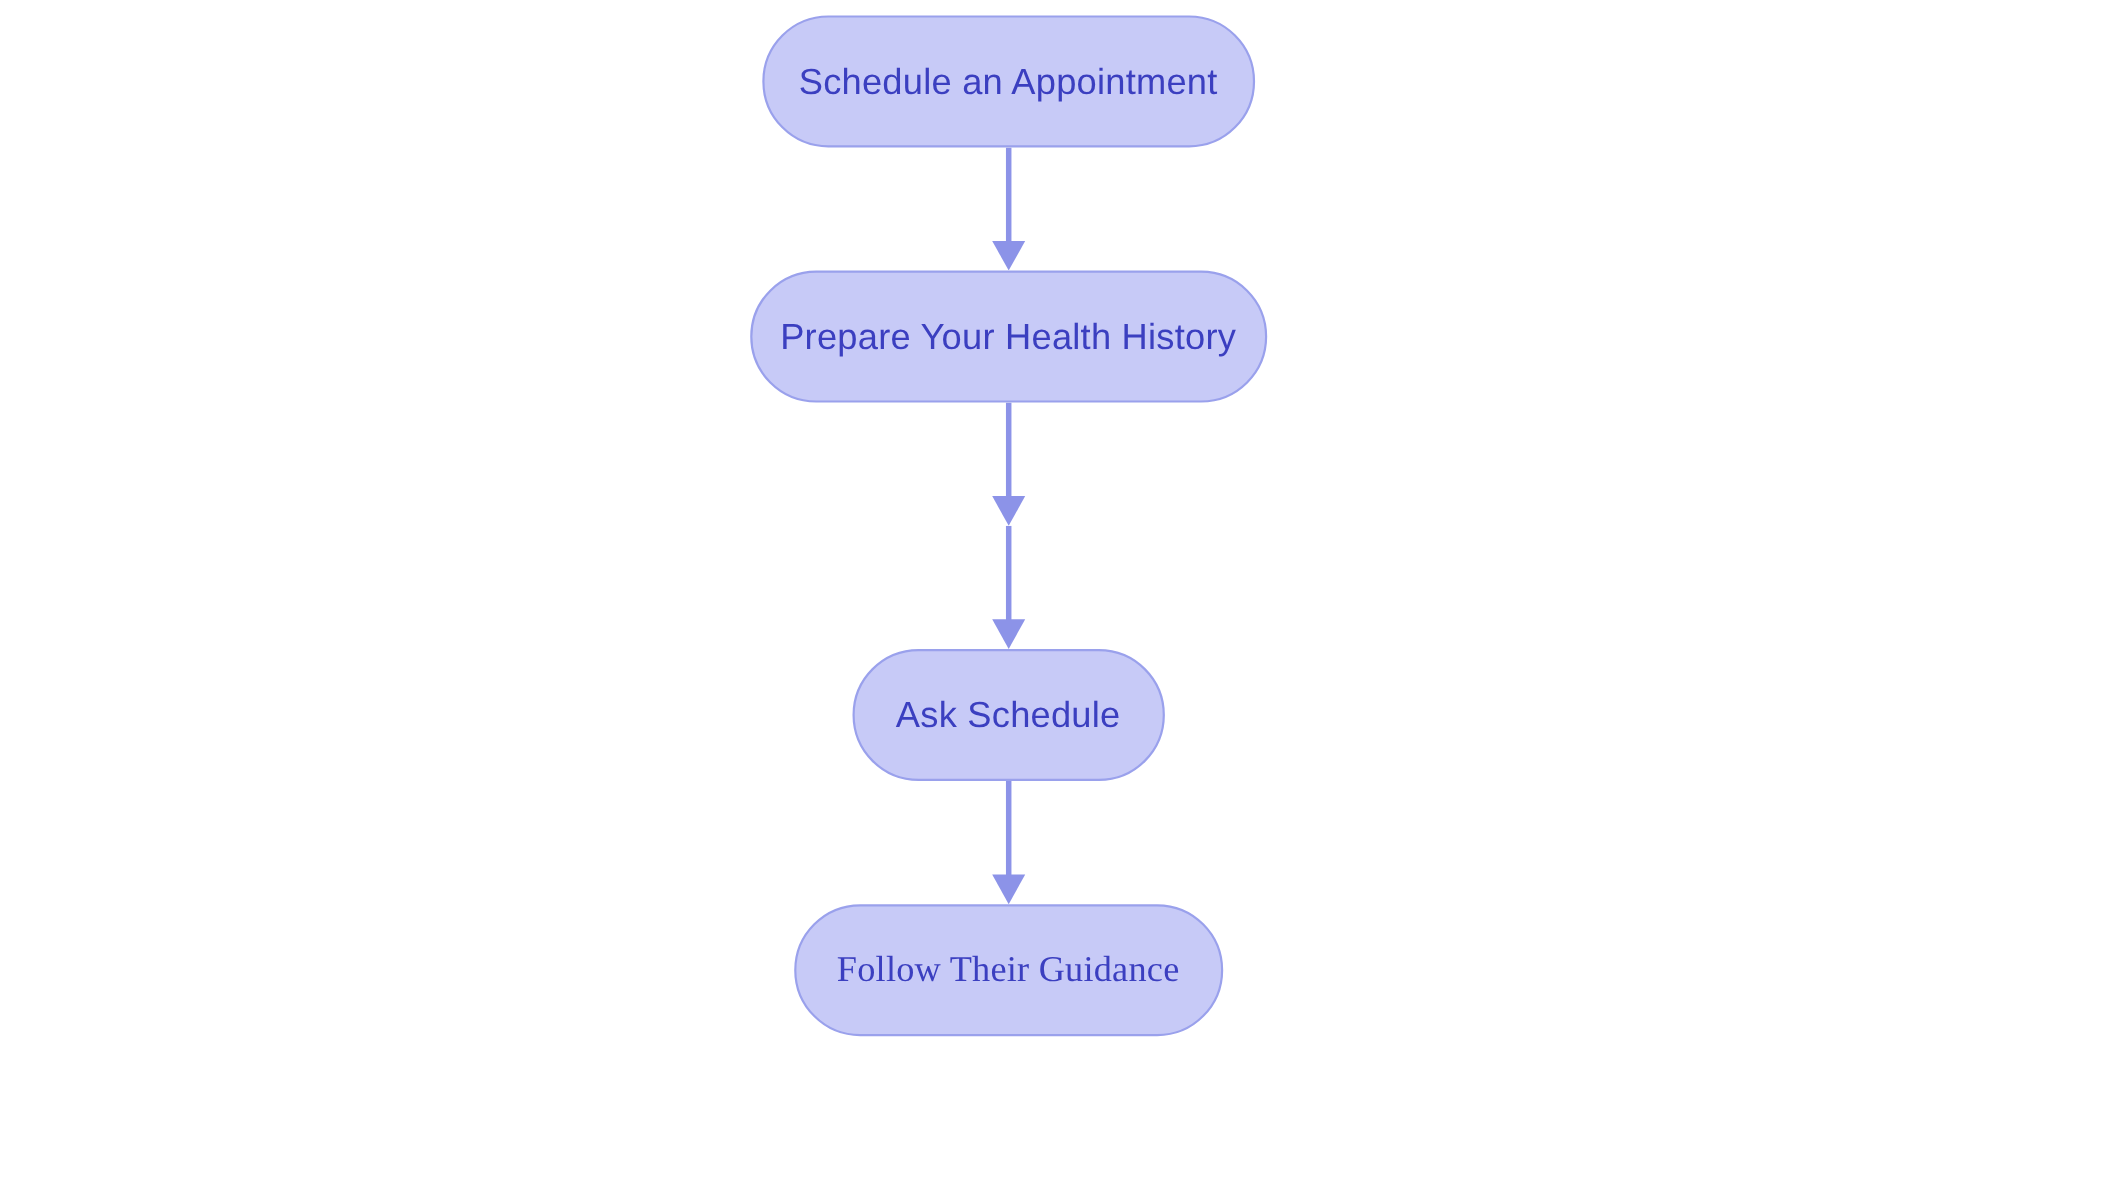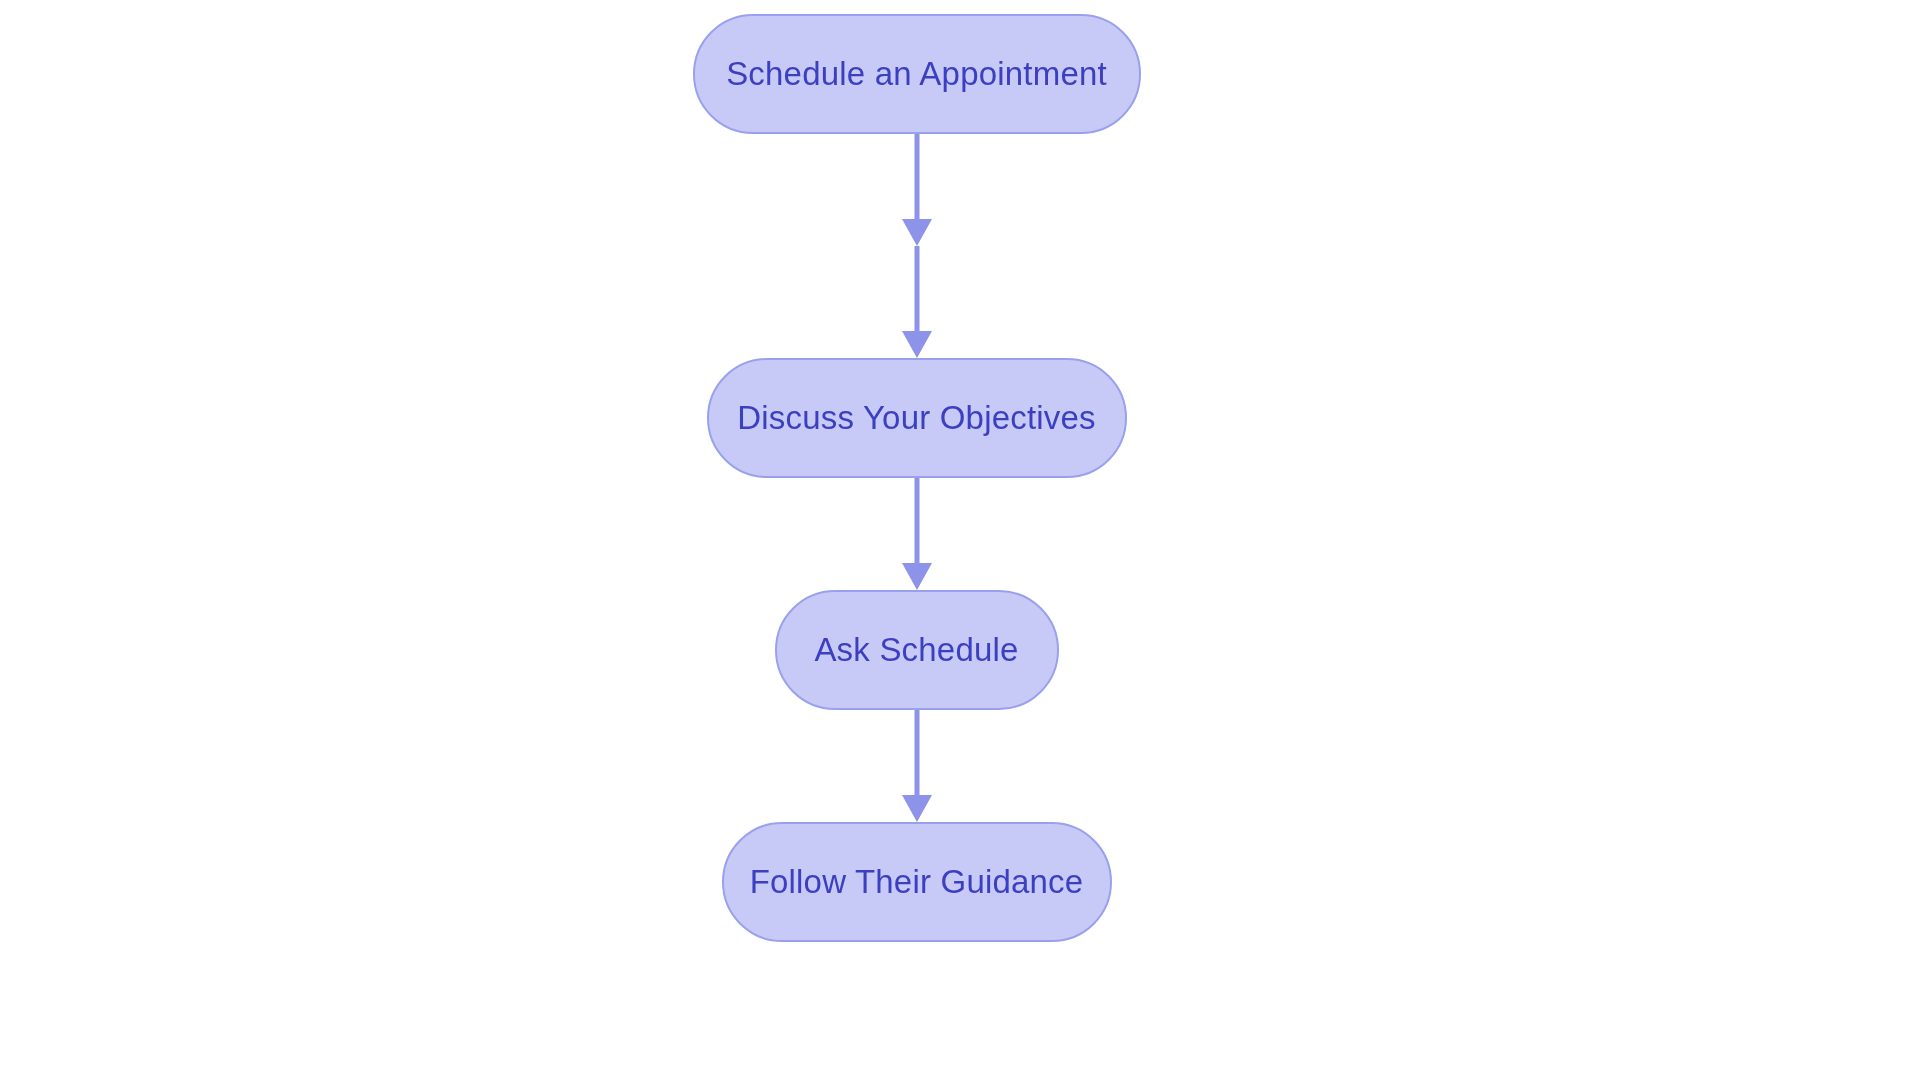--- a/index.html
+++ b/index.html
@@ -40,21 +40,21 @@
     color: var(--node-text);
     font-size: 33px;
     letter-spacing: 0.2px;
     white-space: nowrap;
     flex: 0 0 auto;
   }
   .node-0 { width: 448px; }
   .node-1 { width: 470px; }
   .node-2 { width: 420px; }
   .node-3 { width: 284px; }
-  .node-4 { width: 390px; }
+  .node-4 { width: 390px; font-family: Liberation Serif, serif; }
   .connector {
     display: block;
     width: 36px;
     height: 112px;
     flex: 0 0 auto;
   }
   .connector line {
     stroke: var(--arrow);
     stroke-width: 5;
   }
@@ -69,29 +69,29 @@
 
   <div class="node node-0">
     <span>Schedule an Appointment</span>
   </div>
 
   <svg class="connector" viewBox="0 0 36 112" aria-hidden="true">
     <line x1="18" y1="0" x2="18" y2="88"></line>
     <polygon points="3,85 33,85 18,112"></polygon>
   </svg>
 
+  <div class="node node-1">
+    <span>Prepare Your Health History</span>
+  </div>
 
   <svg class="connector" viewBox="0 0 36 112" aria-hidden="true">
     <line x1="18" y1="0" x2="18" y2="88"></line>
     <polygon points="3,85 33,85 18,112"></polygon>
   </svg>
 
-  <div class="node node-2">
-    <span>Discuss Your Objectives</span>
-  </div>
 
   <svg class="connector" viewBox="0 0 36 112" aria-hidden="true">
     <line x1="18" y1="0" x2="18" y2="88"></line>
     <polygon points="3,85 33,85 18,112"></polygon>
   </svg>
 
   <div class="node node-3">
     <span>Ask Schedule</span>
   </div>
 

